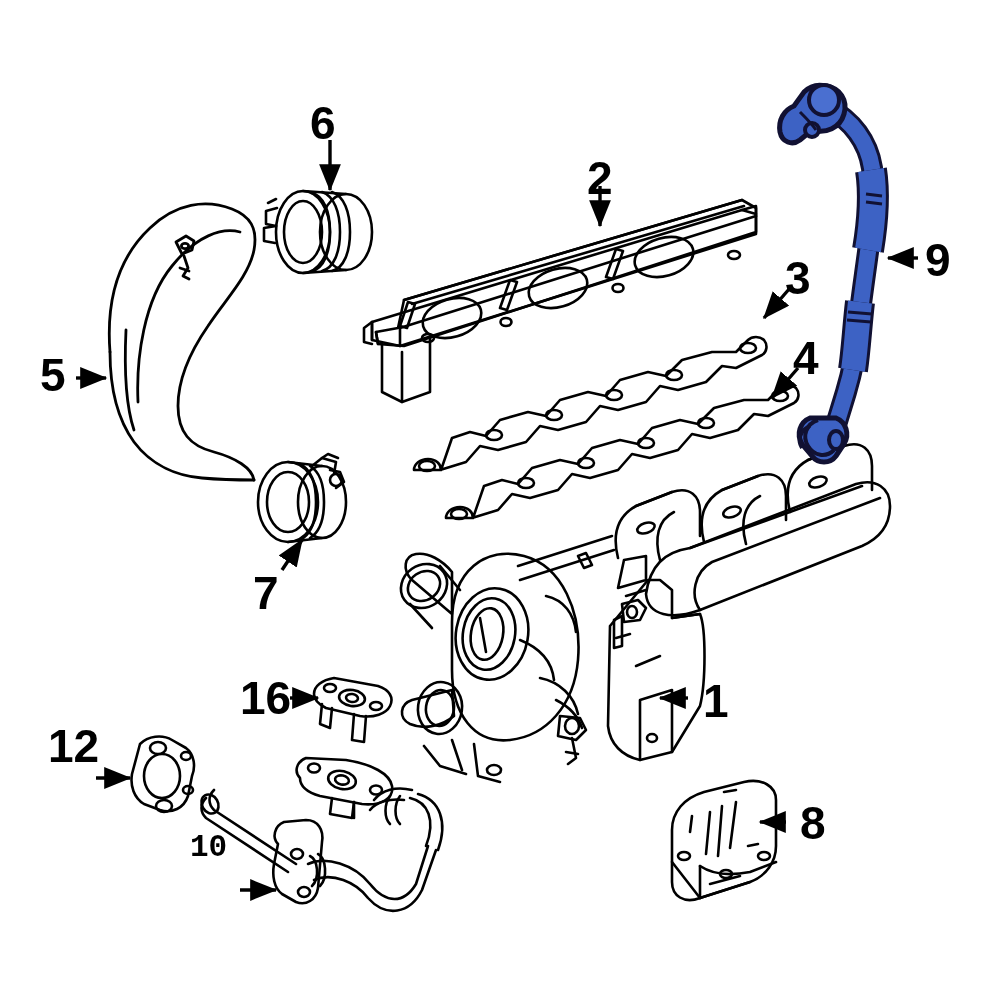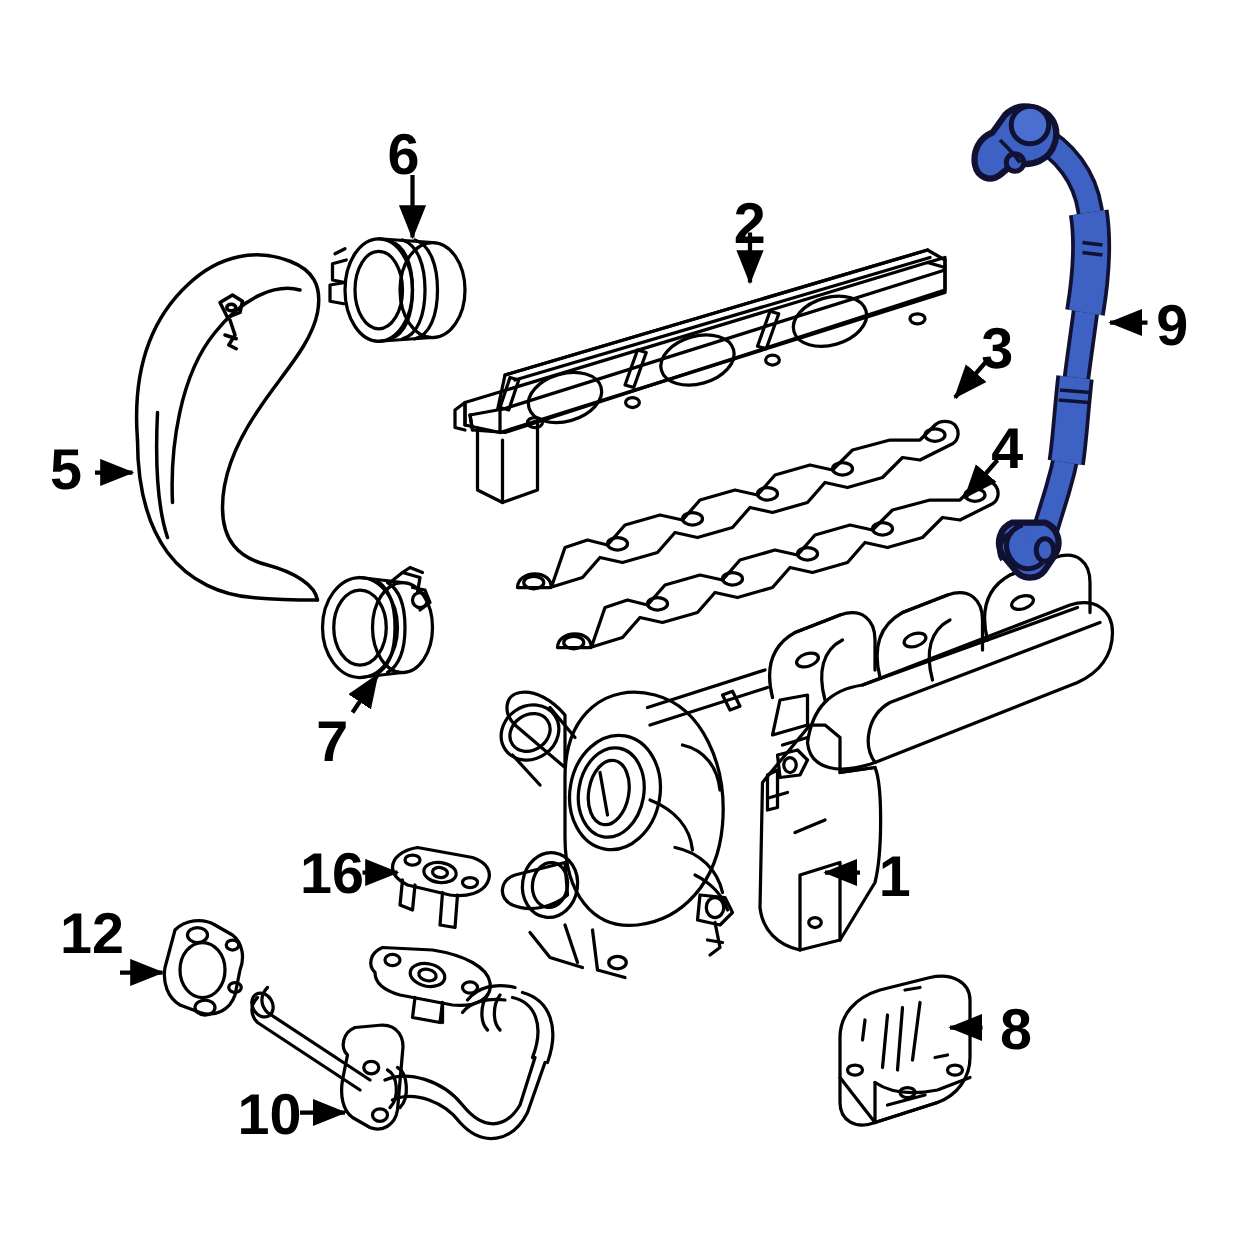--- a/index.html
+++ b/index.html
@@ -373,19 +373,19 @@
   <div class="callout" style="left:40px;top:352px;font-size:46px;">5</div>
 
   <div class="callout" style="left:310px;top:100px;font-size:46px;">6</div>
 
   <div class="callout" style="left:253px;top:570px;font-size:46px;">7</div>
 
   <div class="callout" style="left:800px;top:800px;font-size:46px;">8</div>
 
   <div class="callout" style="left:925px;top:237px;font-size:46px;">9</div>
 
-  <div class="callout" style="left:190px;top:868px;font-size:46px;">10</div>
+  <div class="callout" style="left:190px;top:832px;font-size:31px;font-family:Liberation Mono, monospace;">10</div>
 
   <div class="callout" style="left:240px;top:675px;font-size:46px;">16</div>
 
   <div class="callout" style="left:48px;top:723px;font-size:46px;">12</div>
 
 </div>
 
 </body></html>

